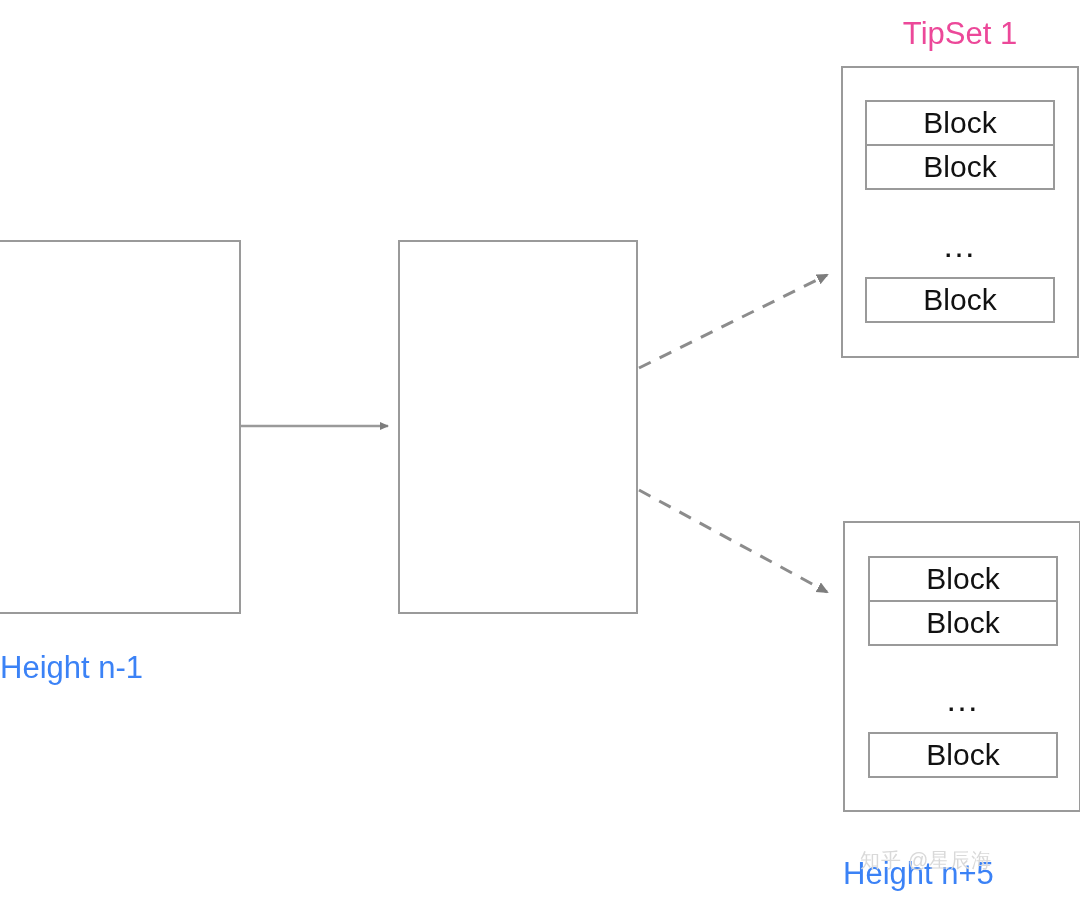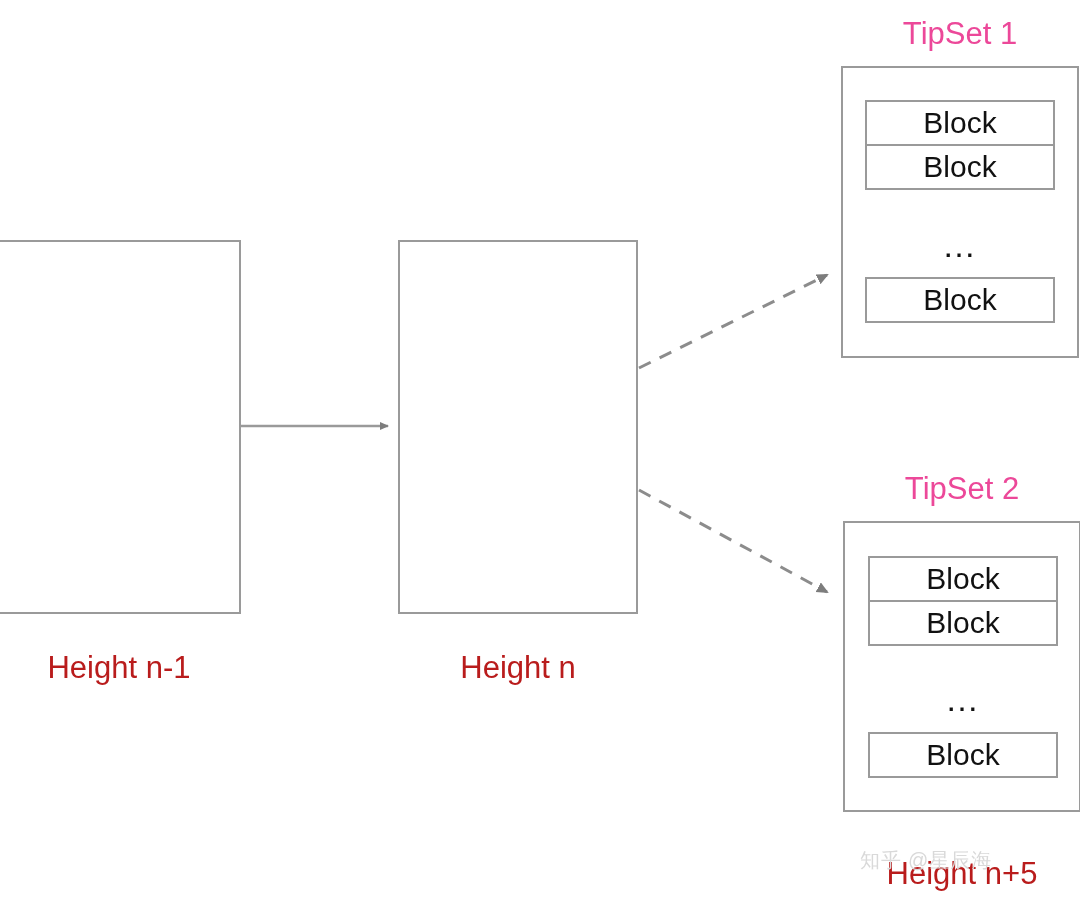--- a/index.html
+++ b/index.html
@@ -21,22 +21,21 @@
   
   .height-box {
     position: absolute;
     background: #ffffff;
     border: 2px solid #9a9a9a;
     box-sizing: border-box;
   }
   .height-label {
     position: absolute;
     font-size: 31px;
-    color: #b91c1c;
-    text-align: center;
+    color: #3b82f6;
     white-space: nowrap;
     line-height: 1;
   }
 
   
   .tipset-title {
     position: absolute;
     font-size: 31px;
     color: #ec4899;
     text-align: center;
@@ -137,36 +136,34 @@
 
     <g>
       <line x1="639" y1="490" x2="827" y2="592" stroke="#8c8c8c" stroke-width="3" stroke-dasharray="13 10" marker-end="url(#arrow-dashed)"></line>
     </g>
   </svg>
 
   <div class="height-box" style="left:-2px; top:240px; width:243px; height:374px;"></div>
   <div class="height-label" style="left:0px; top:652px; width:238px;">Height n-1</div>
 
   <div class="height-box" style="left:398px; top:240px; width:240px; height:374px;"></div>
-  <div class="height-label" style="left:398px; top:652px; width:240px;">Height n</div>
 
   <div class="tipset-title" style="left:841px; top:18px; width:238px;">TipSet 1</div>
 
   <div class="tipset-box" style="left:841px; top:66px; width:238px; height:292px;"></div>
 
   <div class="block-stack" style="left:865px; top:100px; width:190px;">
     <div class="block">Block</div>
     <div class="block">Block</div>
   </div>
 
   <div class="ellipsis" style="left:865px; top:228px; width:190px;">…</div>
 
   <div class="block-solo" style="left:865px; top:277px; width:190px;">Block</div>
 
-  <div class="tipset-title" style="left:843px; top:473px; width:238px;">TipSet 2</div>
 
   <div class="tipset-box" style="left:843px; top:521px; width:238px; height:291px;"></div>
 
   <div class="block-stack" style="left:868px; top:556px; width:190px;">
     <div class="block">Block</div>
     <div class="block">Block</div>
   </div>
 
   <div class="ellipsis" style="left:868px; top:682px; width:190px;">…</div>
 

